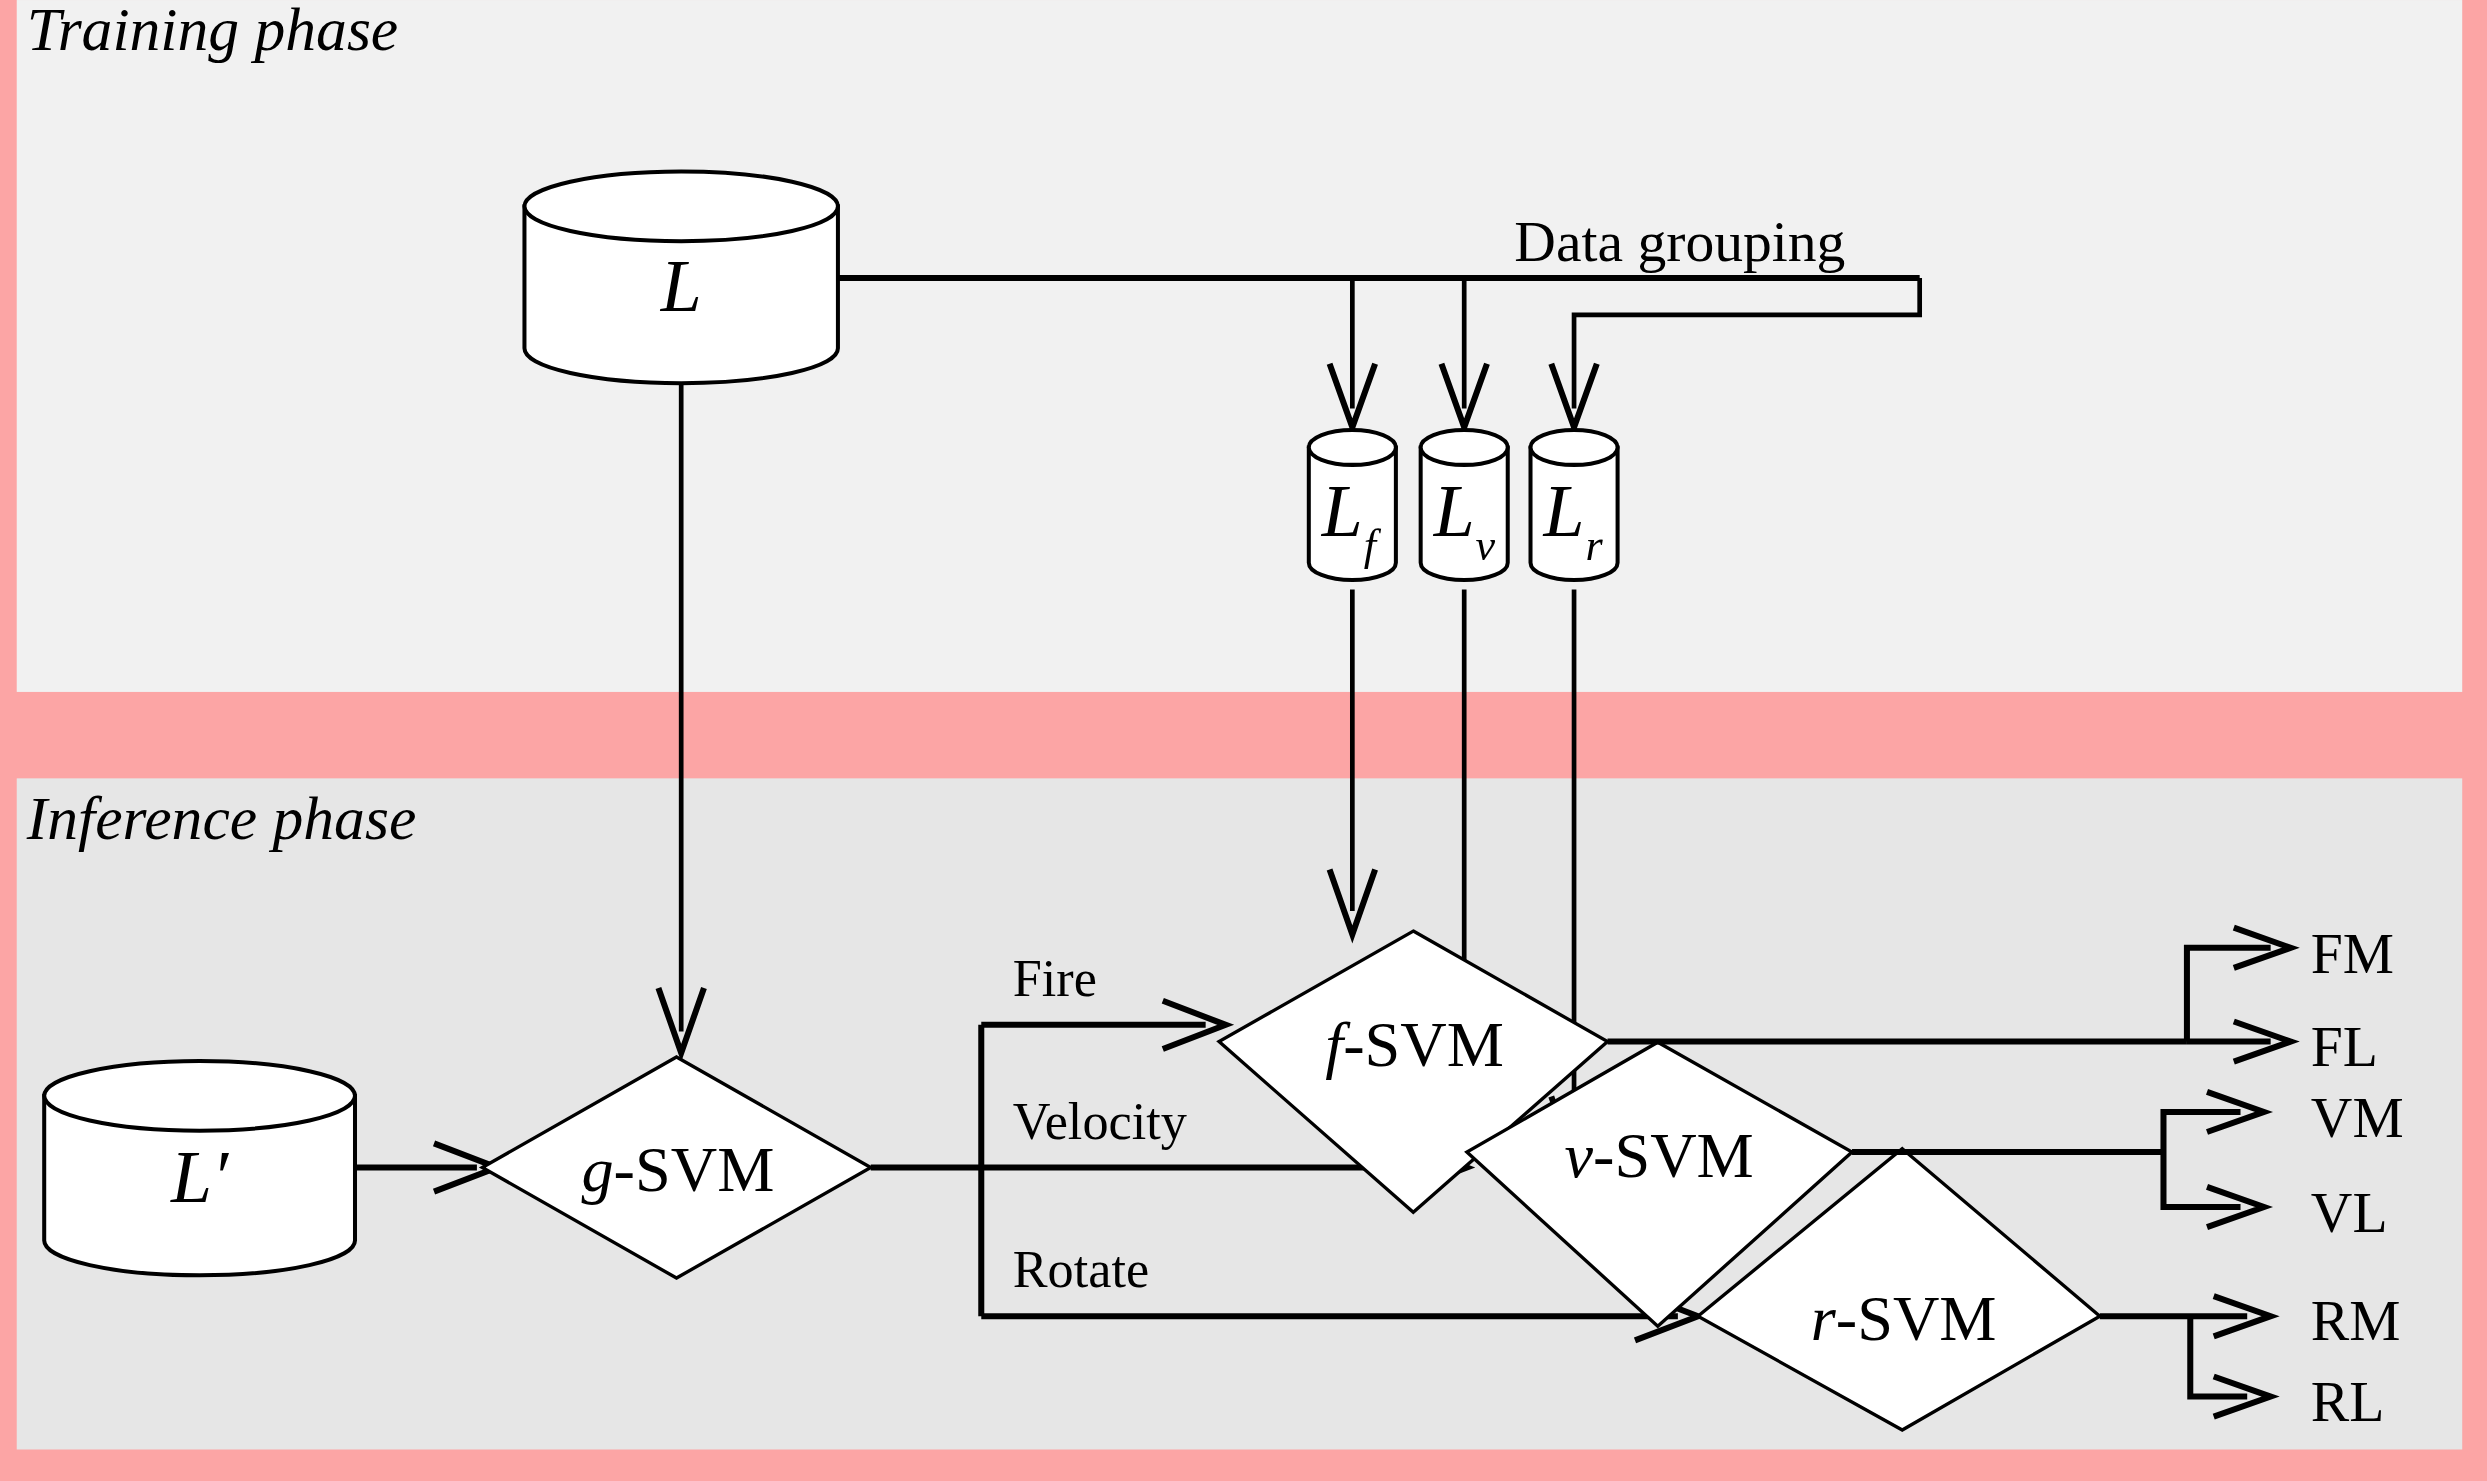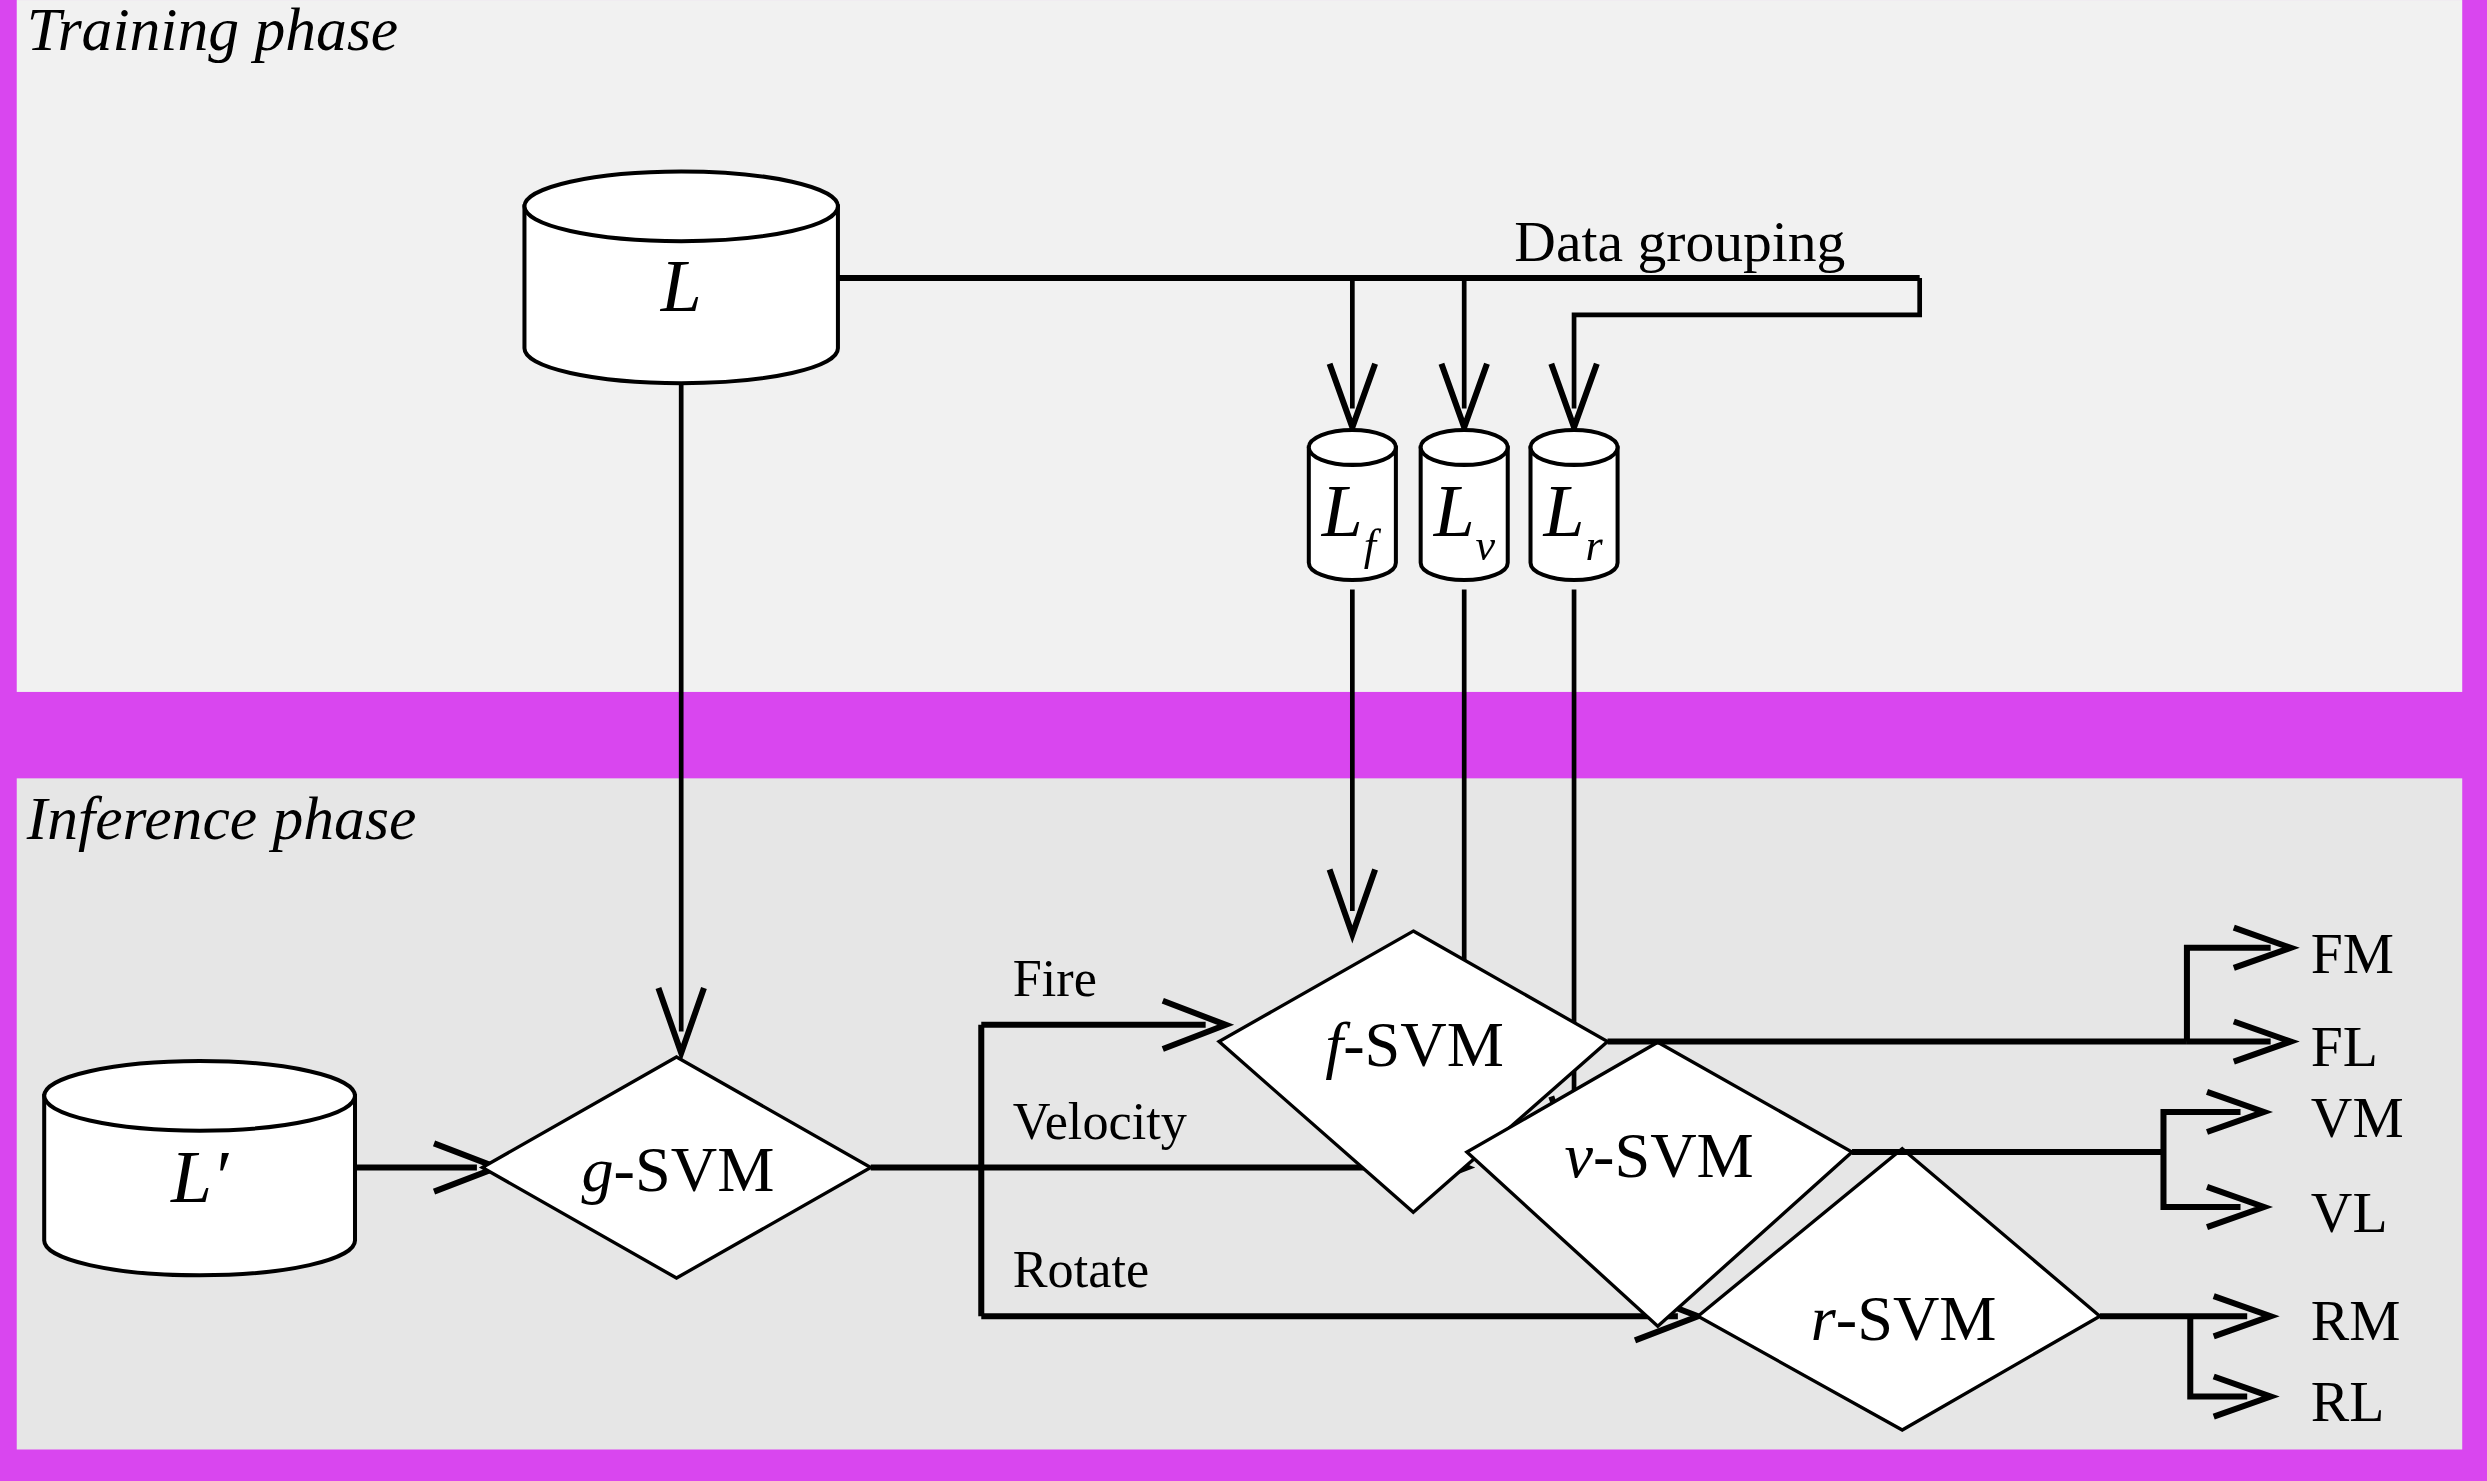--- a/index.html
+++ b/index.html
@@ -4,21 +4,21 @@
 <style>
   html, body {
     margin: 0;
     padding: 0;
     background: #ffffff;
   }
   #stage {
     position: relative;
     width: 2487px;
     height: 1481px;
-    background: #d946ef;
+    background: #fca5a5;
     font-family: "Liberation Serif", "DejaVu Serif", serif;
     overflow: hidden;
   }
   svg#diagram {
     position: absolute;
     left: 0;
     top: 0;
     width: 2487px;
     height: 1481px;
   }

